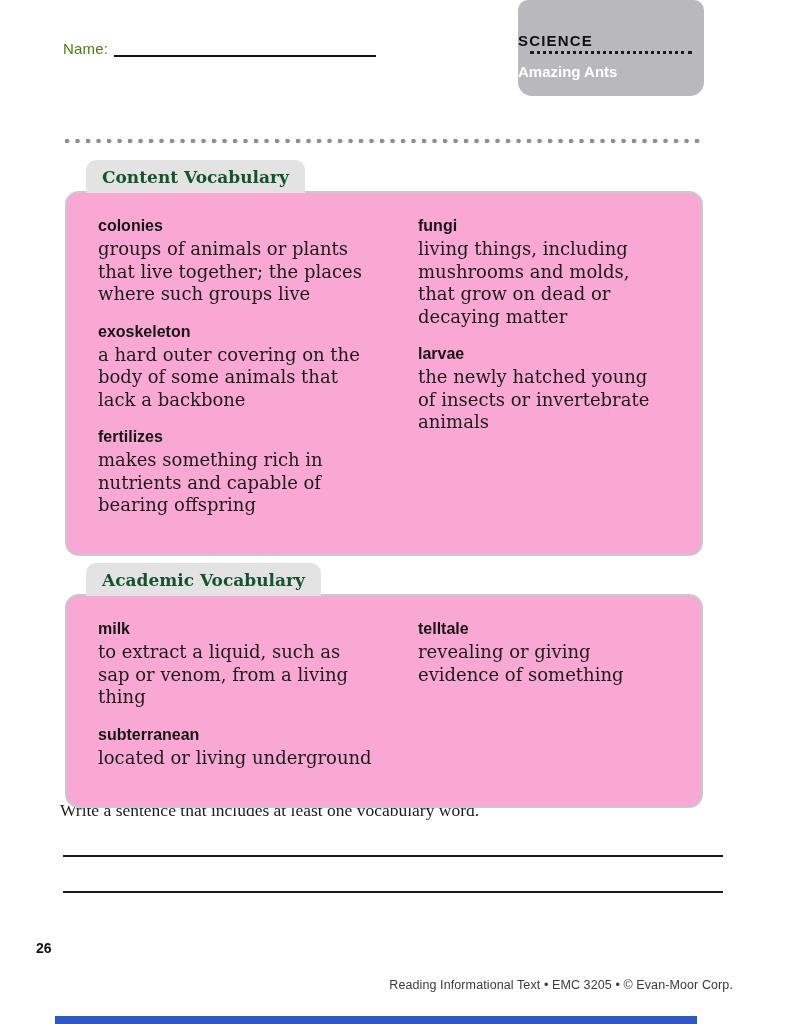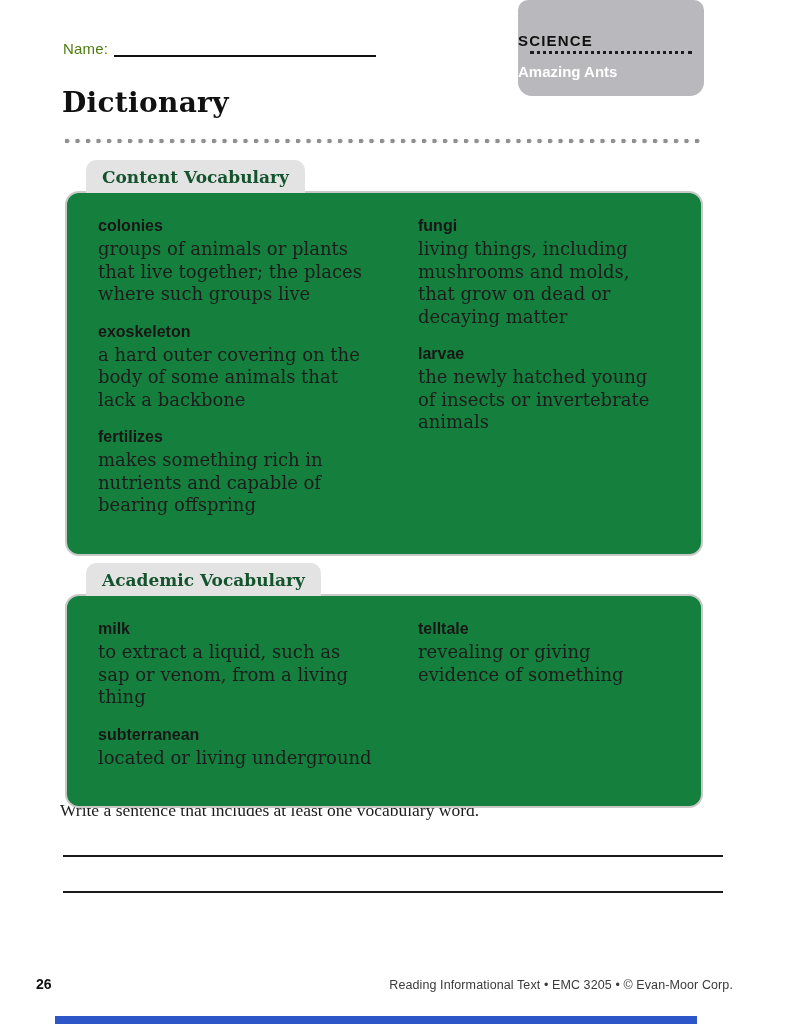--- a/index.html
+++ b/index.html
@@ -54,21 +54,21 @@
   .section-content { top: 160px; }
   .section-academic { top: 563px; }
   .tab-label {
     display: inline-block; margin-left: 21px; position: relative; z-index: 2;
     background: #e3e3e3; border-radius: 10px 10px 0 0;
     padding: 7px 16px 6px 16px;
     font-family: "DejaVu Serif", serif; font-weight: bold; font-size: 17px; color: #14532d;
   }
   .vocab-box {
     position: relative; z-index: 1; margin-top: -2px;
-    background: #15803d; border: 2px solid #c9c9c9; border-radius: 14px;
+    background: #f9a8d4; border: 2px solid #c9c9c9; border-radius: 14px;
     padding: 24px 30px 20px 31px;
     display: grid; grid-template-columns: 320px 1fr; column-gap: 0;
   }
   .box-content { min-height: 339px; }
   .box-academic { min-height: 166px; }
   .entry { margin-bottom: 17px; }
   .word { font-family: "Liberation Sans", sans-serif; font-weight: bold; font-size: 16px; color: #161616; margin-bottom: 3px; }
   .def { font-family: "DejaVu Serif", serif; font-size: 18px; line-height: 1.25; color: #1c1c1c; }
   .col-left .def { max-width: 274px; }
   .col-right .def { max-width: 252px; }
@@ -77,21 +77,21 @@
   .prompt {
     position: absolute; left: 60px; top: 800px;
     font-family: Liberation Serif, serif; font-size: 17.5px; color: #1a1a1a;
   }
   .answer-line { position: absolute; left: 63px; width: 660px; border-bottom: 2px solid #1a1a1a; height: 0; }
   .answer-line-1 { top: 855px; }
   .answer-line-2 { top: 891px; }
 
   
   .footer-page-number {
-    position: absolute; left: 36px; top: 976px;
+    position: absolute; left: 36px; top: 940px;
     font-weight: bold; font-size: 14px; color: #111;
   }
   .footer-credits {
     position: absolute; right: 55px; top: 978px;
     font-size: 12.5px; color: #3a3a3a; letter-spacing: 0.1px;
   }
 
   
   .bottom-bar { position: absolute; left: 55px; top: 1016px; width: 642px; height: 8px; }
 </style>
@@ -104,21 +104,20 @@
     <span class="name-label">Name:</span>
     <span class="name-line"></span>
   </div>
 
   <div class="corner-tab" style="background: rgb(185, 185, 189);">
     <div class="corner-subject">SCIENCE</div>
     <div class="corner-dots"></div>
     <div class="corner-unit">Amazing Ants</div>
   </div>
 
-  <h1 class="page-title">Dictionary</h1>
 
   <div class="dot-sep"></div>
 
   <section class="vocab-section section-content">
     <div class="tab-label" style="background: rgb(227, 227, 227);">Content Vocabulary</div>
     <div class="vocab-box box-content">
       <div class="col-left">
           <div class="entry">
             <div class="word">colonies</div>
             <div class="def">groups of animals or plants that live together; the places where such groups live</div>

